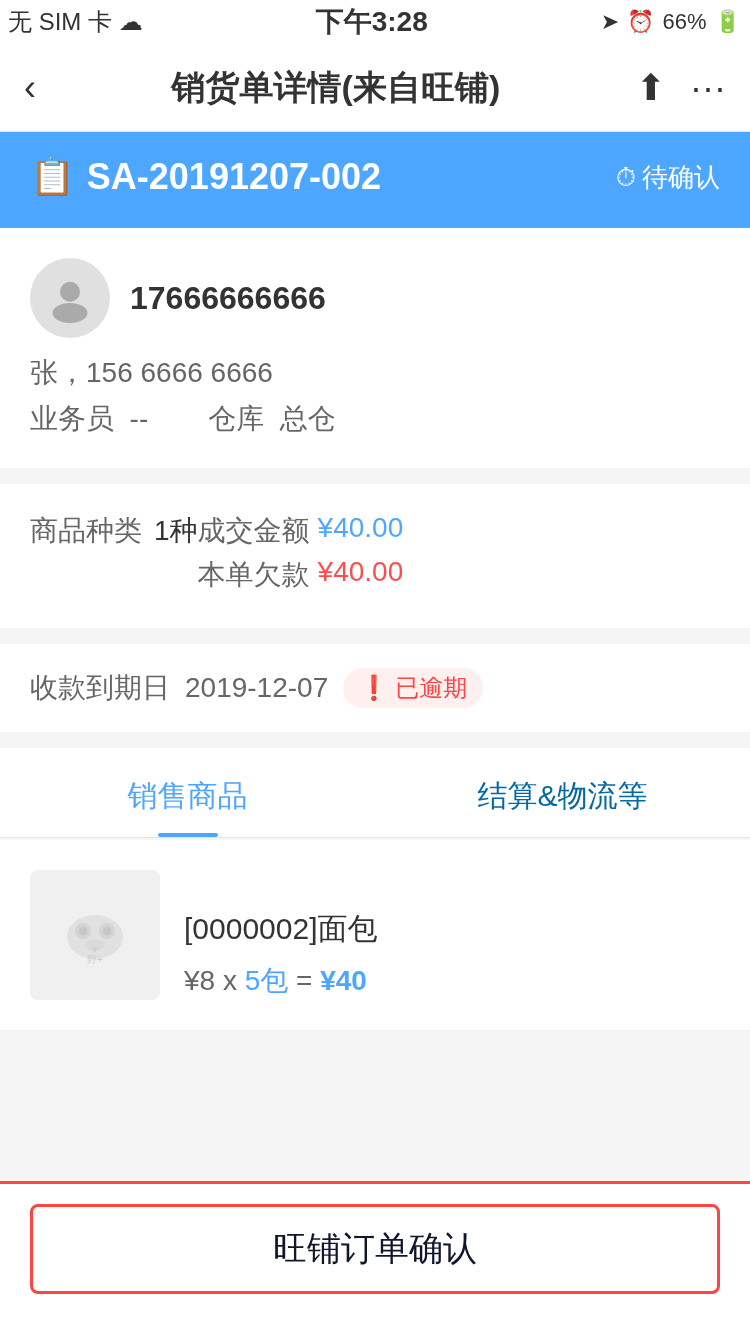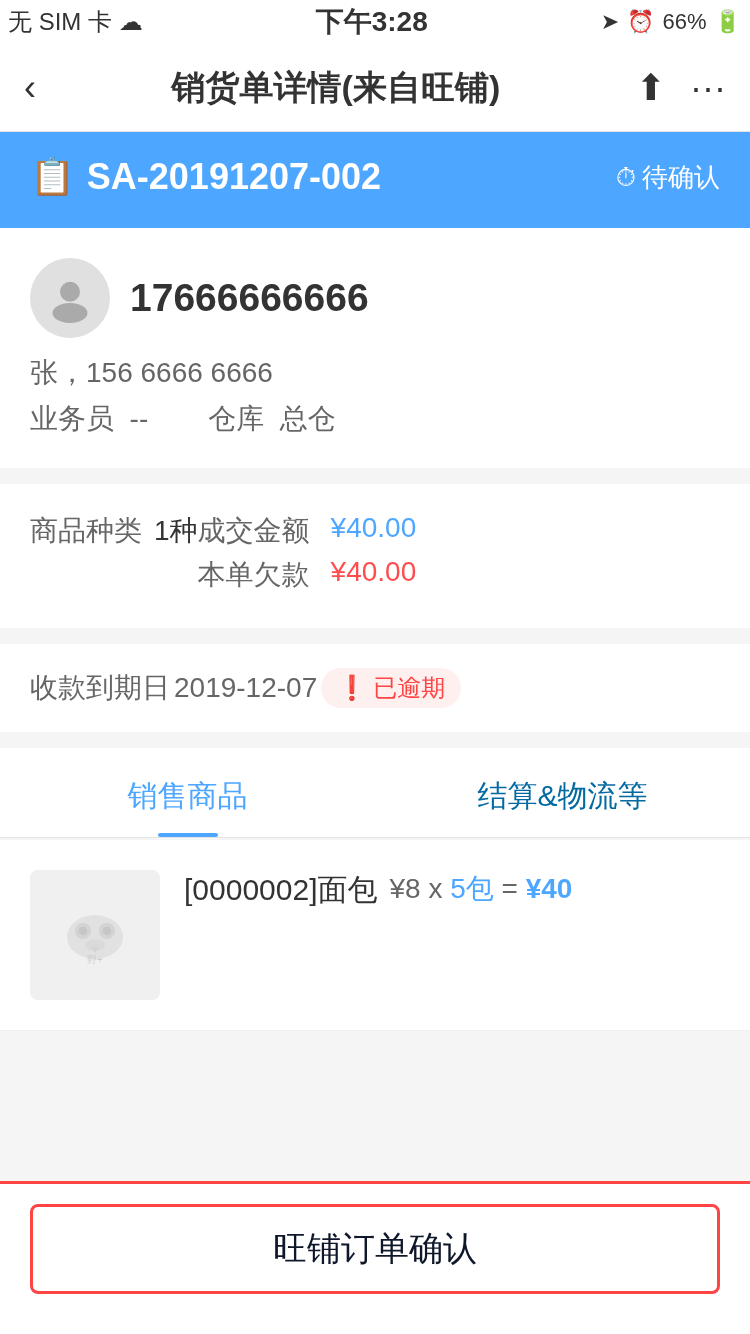--- a/index.html
+++ b/index.html
@@ -138,36 +138,36 @@
       gap: 12px;
       font-size: 28px;
       color: #666;
     }
     .summary-right {
       text-align: right;
     }
     .summary-item {
       display: flex;
       justify-content: flex-end;
-      gap: 21px;
+      gap: 8px;
       font-size: 28px;
       color: #666;
       margin-bottom: 6px;
     }
     .amount-blue { color: #4da6ff; }
     .amount-red { color: #ff4d4d; }
 
     
     .due-card {
       background: #fff;
       padding: 24px 30px;
       margin-bottom: 16px;
       display: flex;
       align-items: center;
-      gap: 4px;
+      gap: 15px;
       font-size: 28px;
       color: #666;
     }
     .overdue-badge {
       background: #fff0f0;
       color: #ff4444;
       border-radius: 20px;
       padding: 4px 16px;
       font-size: 24px;
       display: flex;
@@ -228,22 +228,22 @@
       overflow: hidden;
     }
     .product-thumb svg {
       width: 80px;
       height: 60px;
       opacity: 0.4;
     }
     .product-info {
       flex: 1;
       display: flex;
-      flex-direction: row;
-      justify-content: flex-start;
+      flex-direction: column;
+      justify-content: flex-end;
       gap: 12px;
     }
     .product-name {
       font-size: 30px;
       color: #333;
       font-weight: 500;
     }
     .product-price {
       font-size: 28px;
       color: #666;
@@ -323,21 +323,21 @@
 </div>
 
 <div class="customer-card">
   <div class="customer-top">
     <div class="avatar">
       <svg viewBox="0 0 40 40" width="50" height="50">
         <circle cx="20" cy="15" r="8" fill="#aaa"></circle>
         <ellipse cx="20" cy="32" rx="14" ry="8" fill="#aaa"></ellipse>
       </svg>
     </div>
-    <div style="font-size:39px;font-weight:600;color:#333;">17666666666</div>
+    <div style="font-size:32px;font-weight:600;color:#333;">17666666666</div>
   </div>
   <div class="customer-detail">张，156 6666 6666</div>
   <div class="customer-meta">
     <span>
       <span>业务员</span>&nbsp;&nbsp;<span>--</span>
     </span>
     <span>
       <span>仓库</span>&nbsp;&nbsp;<span>总仓</span>
     </span>
   </div>

